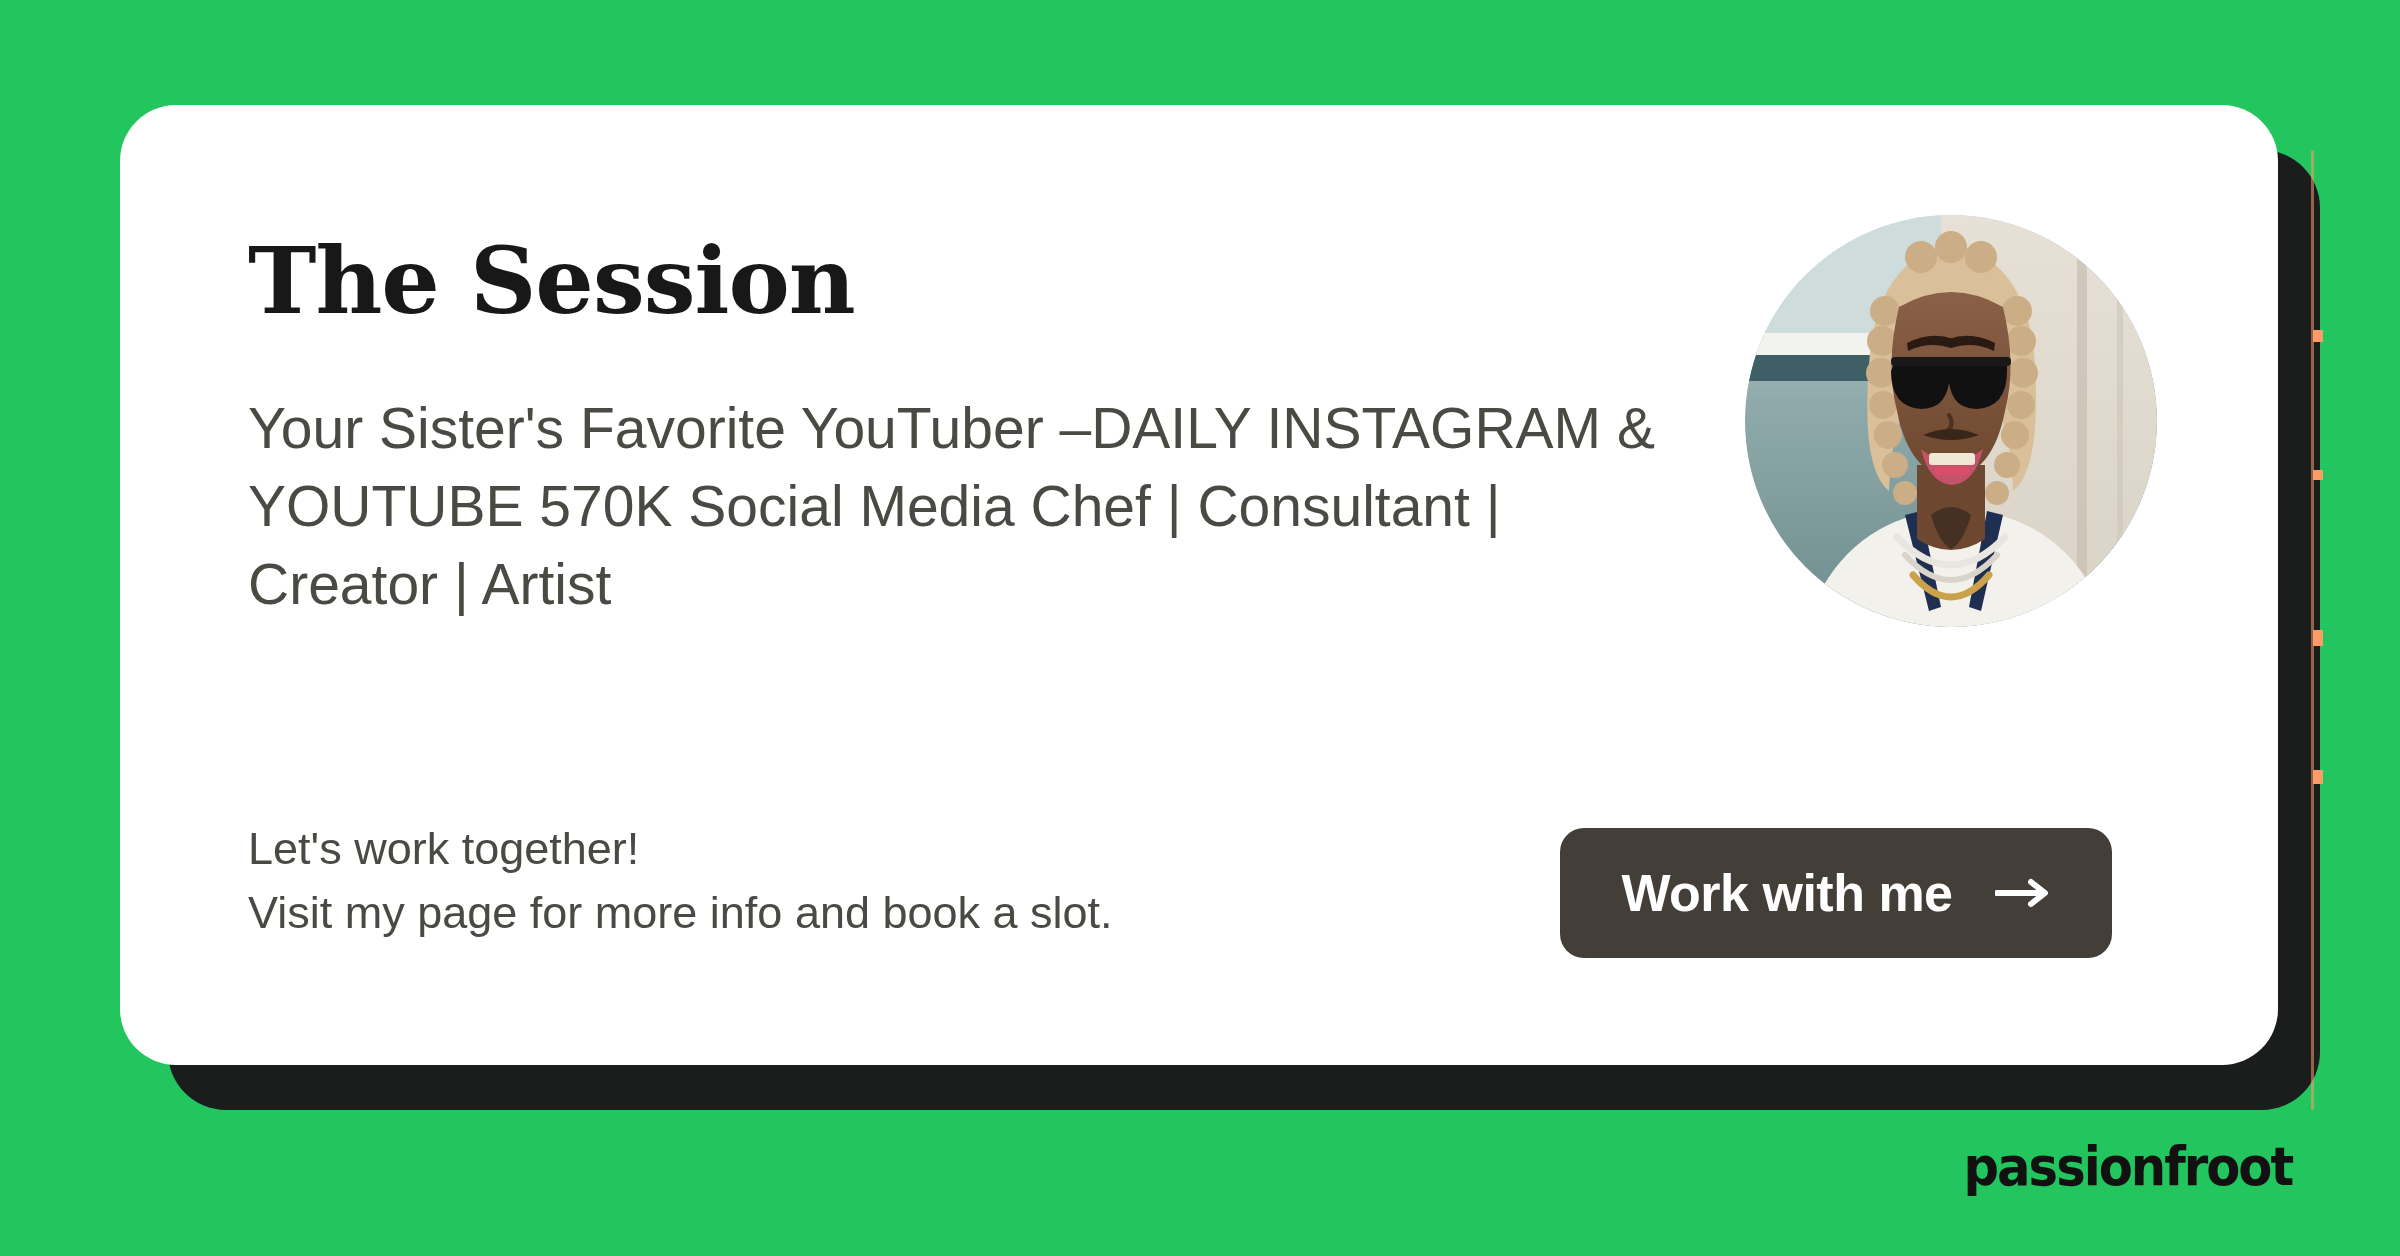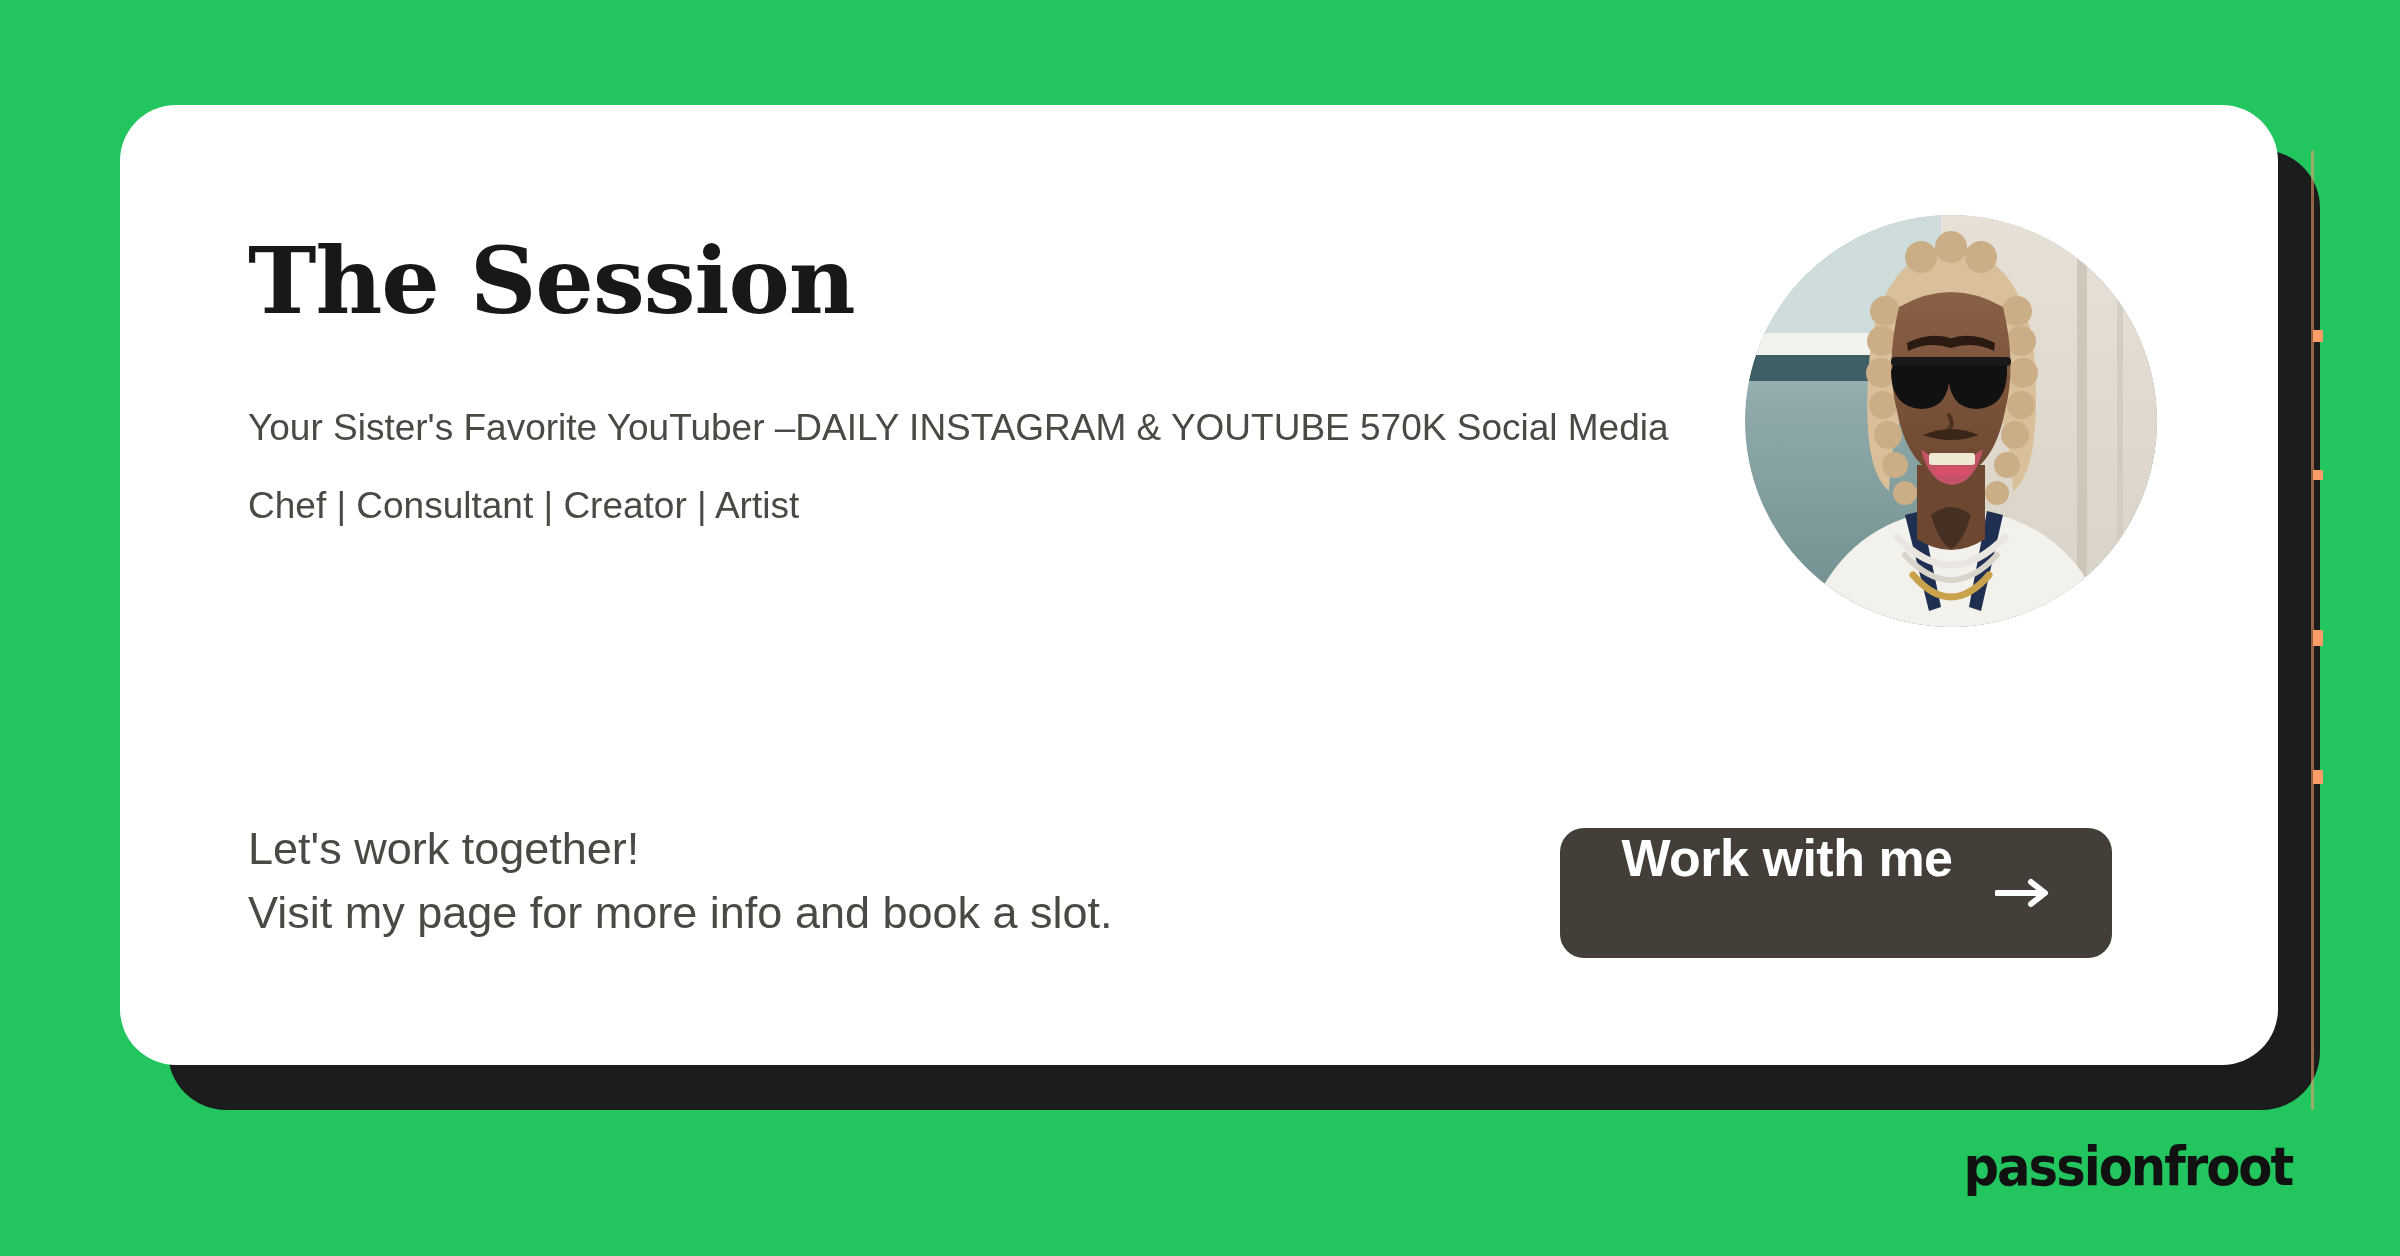--- a/index.html
+++ b/index.html
@@ -100,21 +100,21 @@
     white-space: nowrap;
   }
 
   .profile-bio {
     position: absolute;
     left: 128px;
     top: 284px;
     width: 1430px;
     font-family: "Liberation Sans", sans-serif;
     font-weight: 400;
-    font-size: 37px;
+    font-size: 57px;
     line-height: 78px;
     color: #4a4a44;
     margin: 0;
   }
 
   
   .avatar {
     position: absolute;
     left: 1625px;
     top: 110px;
@@ -147,24 +147,25 @@
     height: 130px;
     background: #433f38;
     border: none;
     border-radius: 24px;
     color: #ffffff;
     font-family: "Liberation Sans", sans-serif;
     font-weight: 700;
     font-size: 52px;
     letter-spacing: -0.5px;
     display: flex;
+    align-items: center;
     justify-content: center;
     gap: 42px;
     cursor: pointer;
-    padding: 0;
+    padding: 17px;
   }
   .cta-button .arrow-icon {
     display: inline-flex;
     align-items: center;
   }
   .cta-button .arrow-icon svg {
     display: block;
   }
 
   

